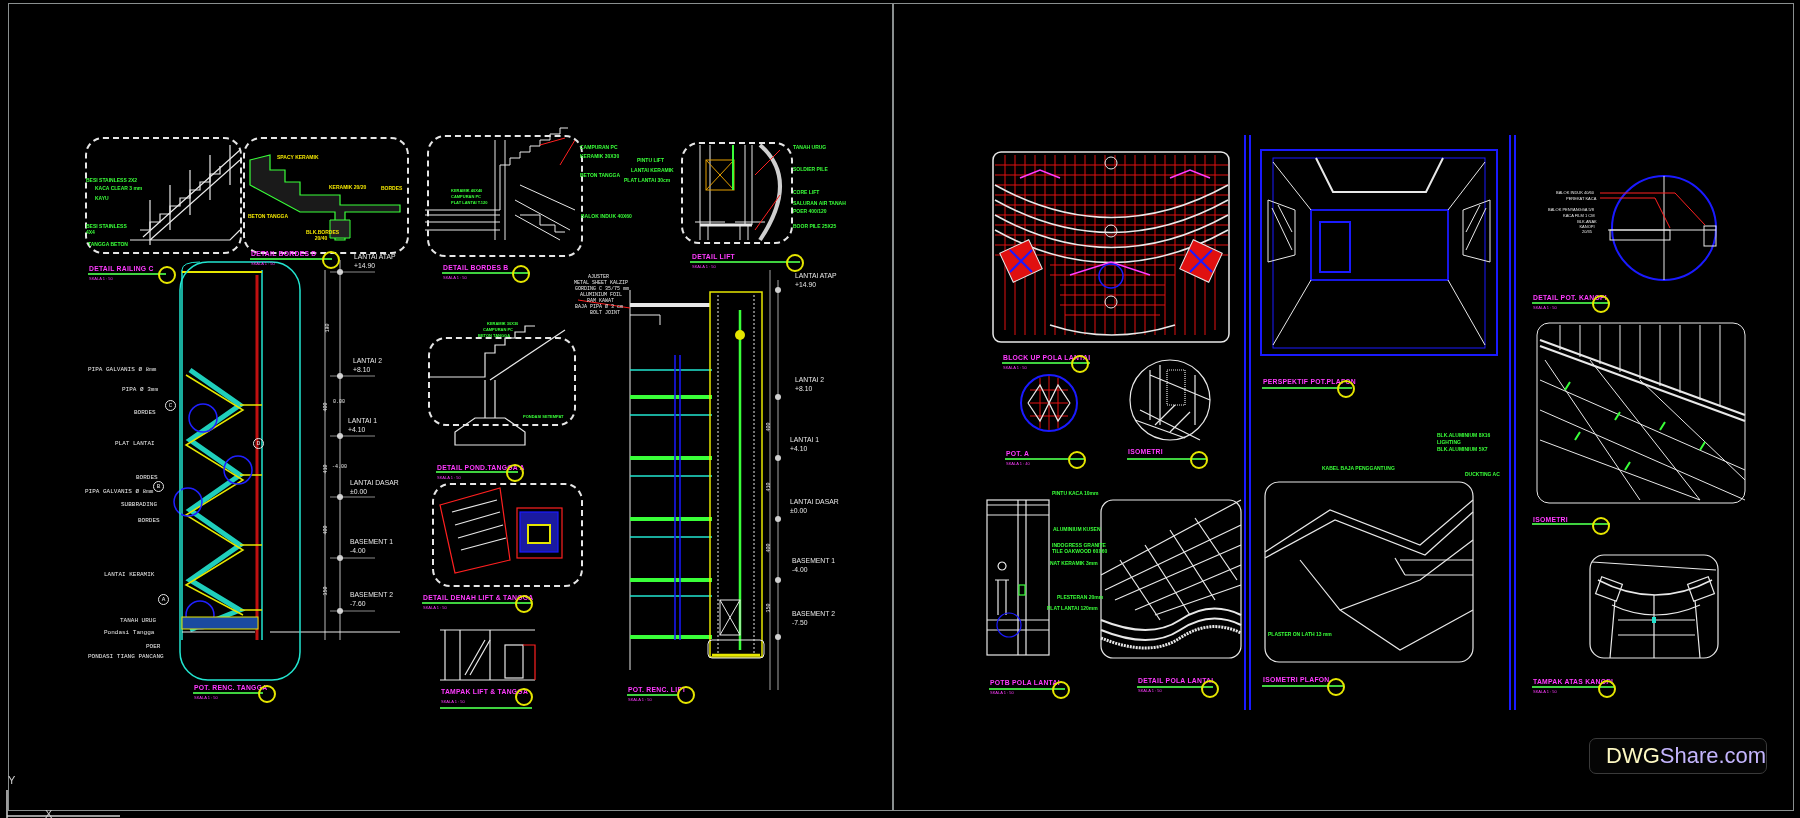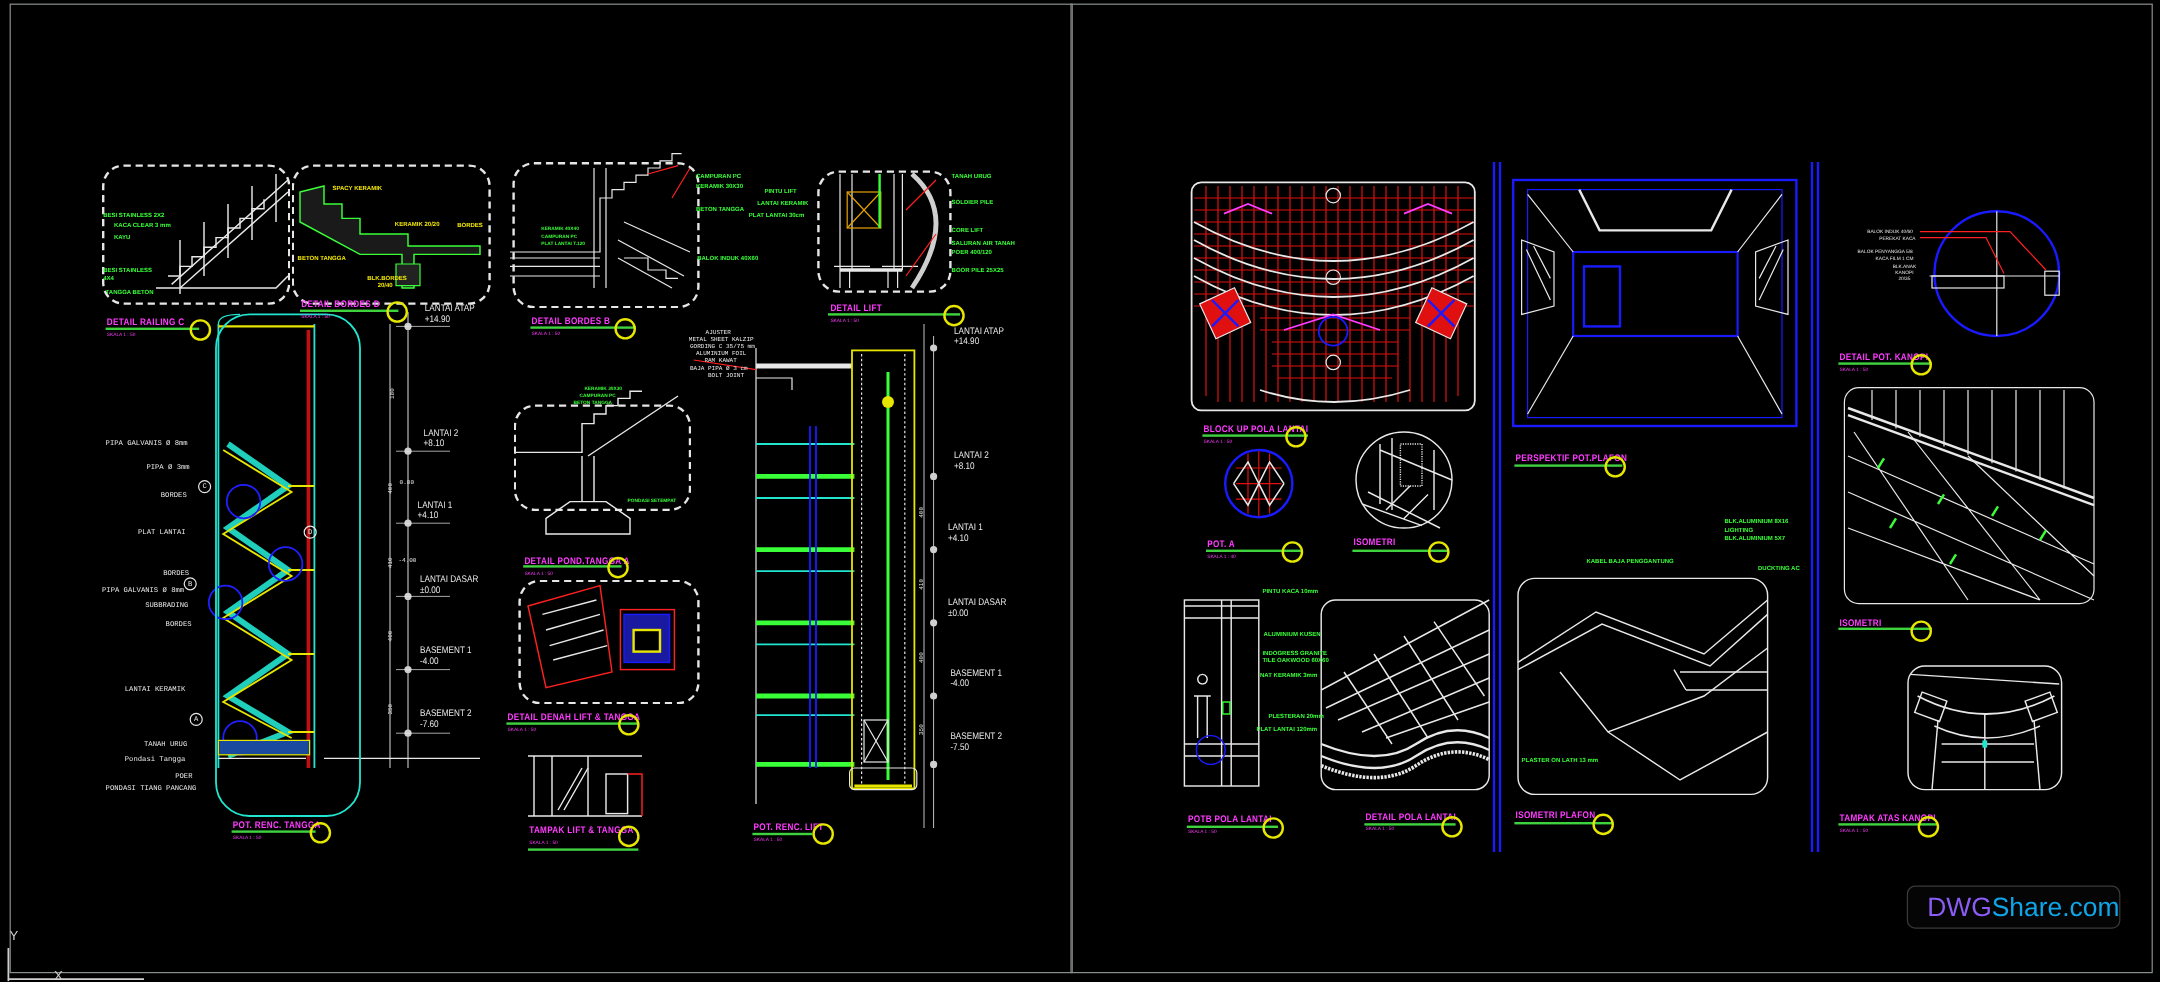--- a/index.html
+++ b/index.html
@@ -483,16 +483,16 @@
 
 <div class="ttl" style="left:1533px;top:515px;">ISOMETRI</div>
 <div class="uline" style="left:1532px;top:523px;width:78px;"></div>
 <div class="bubble" style="left:1592px;top:517px;"></div>
 
 <div class="ttl" style="left:1533px;top:677px;">TAMPAK ATAS KANOPI</div>
 <div class="scl" style="left:1533px;top:689px;">SKALA 1 : 50</div>
 <div class="uline" style="left:1532px;top:686px;width:82px;"></div>
 <div class="bubble" style="left:1598px;top:680px;"></div>
 
-<div class="wm"><span style="color:#8b5cf6;margin-left:16px;">DWG</span><span style="color:#0ea5e9;">Share.com</span></div>
+<div class="wm"><span style="color:#fef9c3;margin-left:16px;">DWG</span><span style="color:#c4b5fd;">Share.com</span></div>
 
 <div class="abs" style="left:8px;top:774px;color:#cfcfcf;font-size:11px;">Y</div>
 <div class="abs" style="left:45px;top:808px;color:#cfcfcf;font-size:11px;">X</div>
 
 </body></html>

